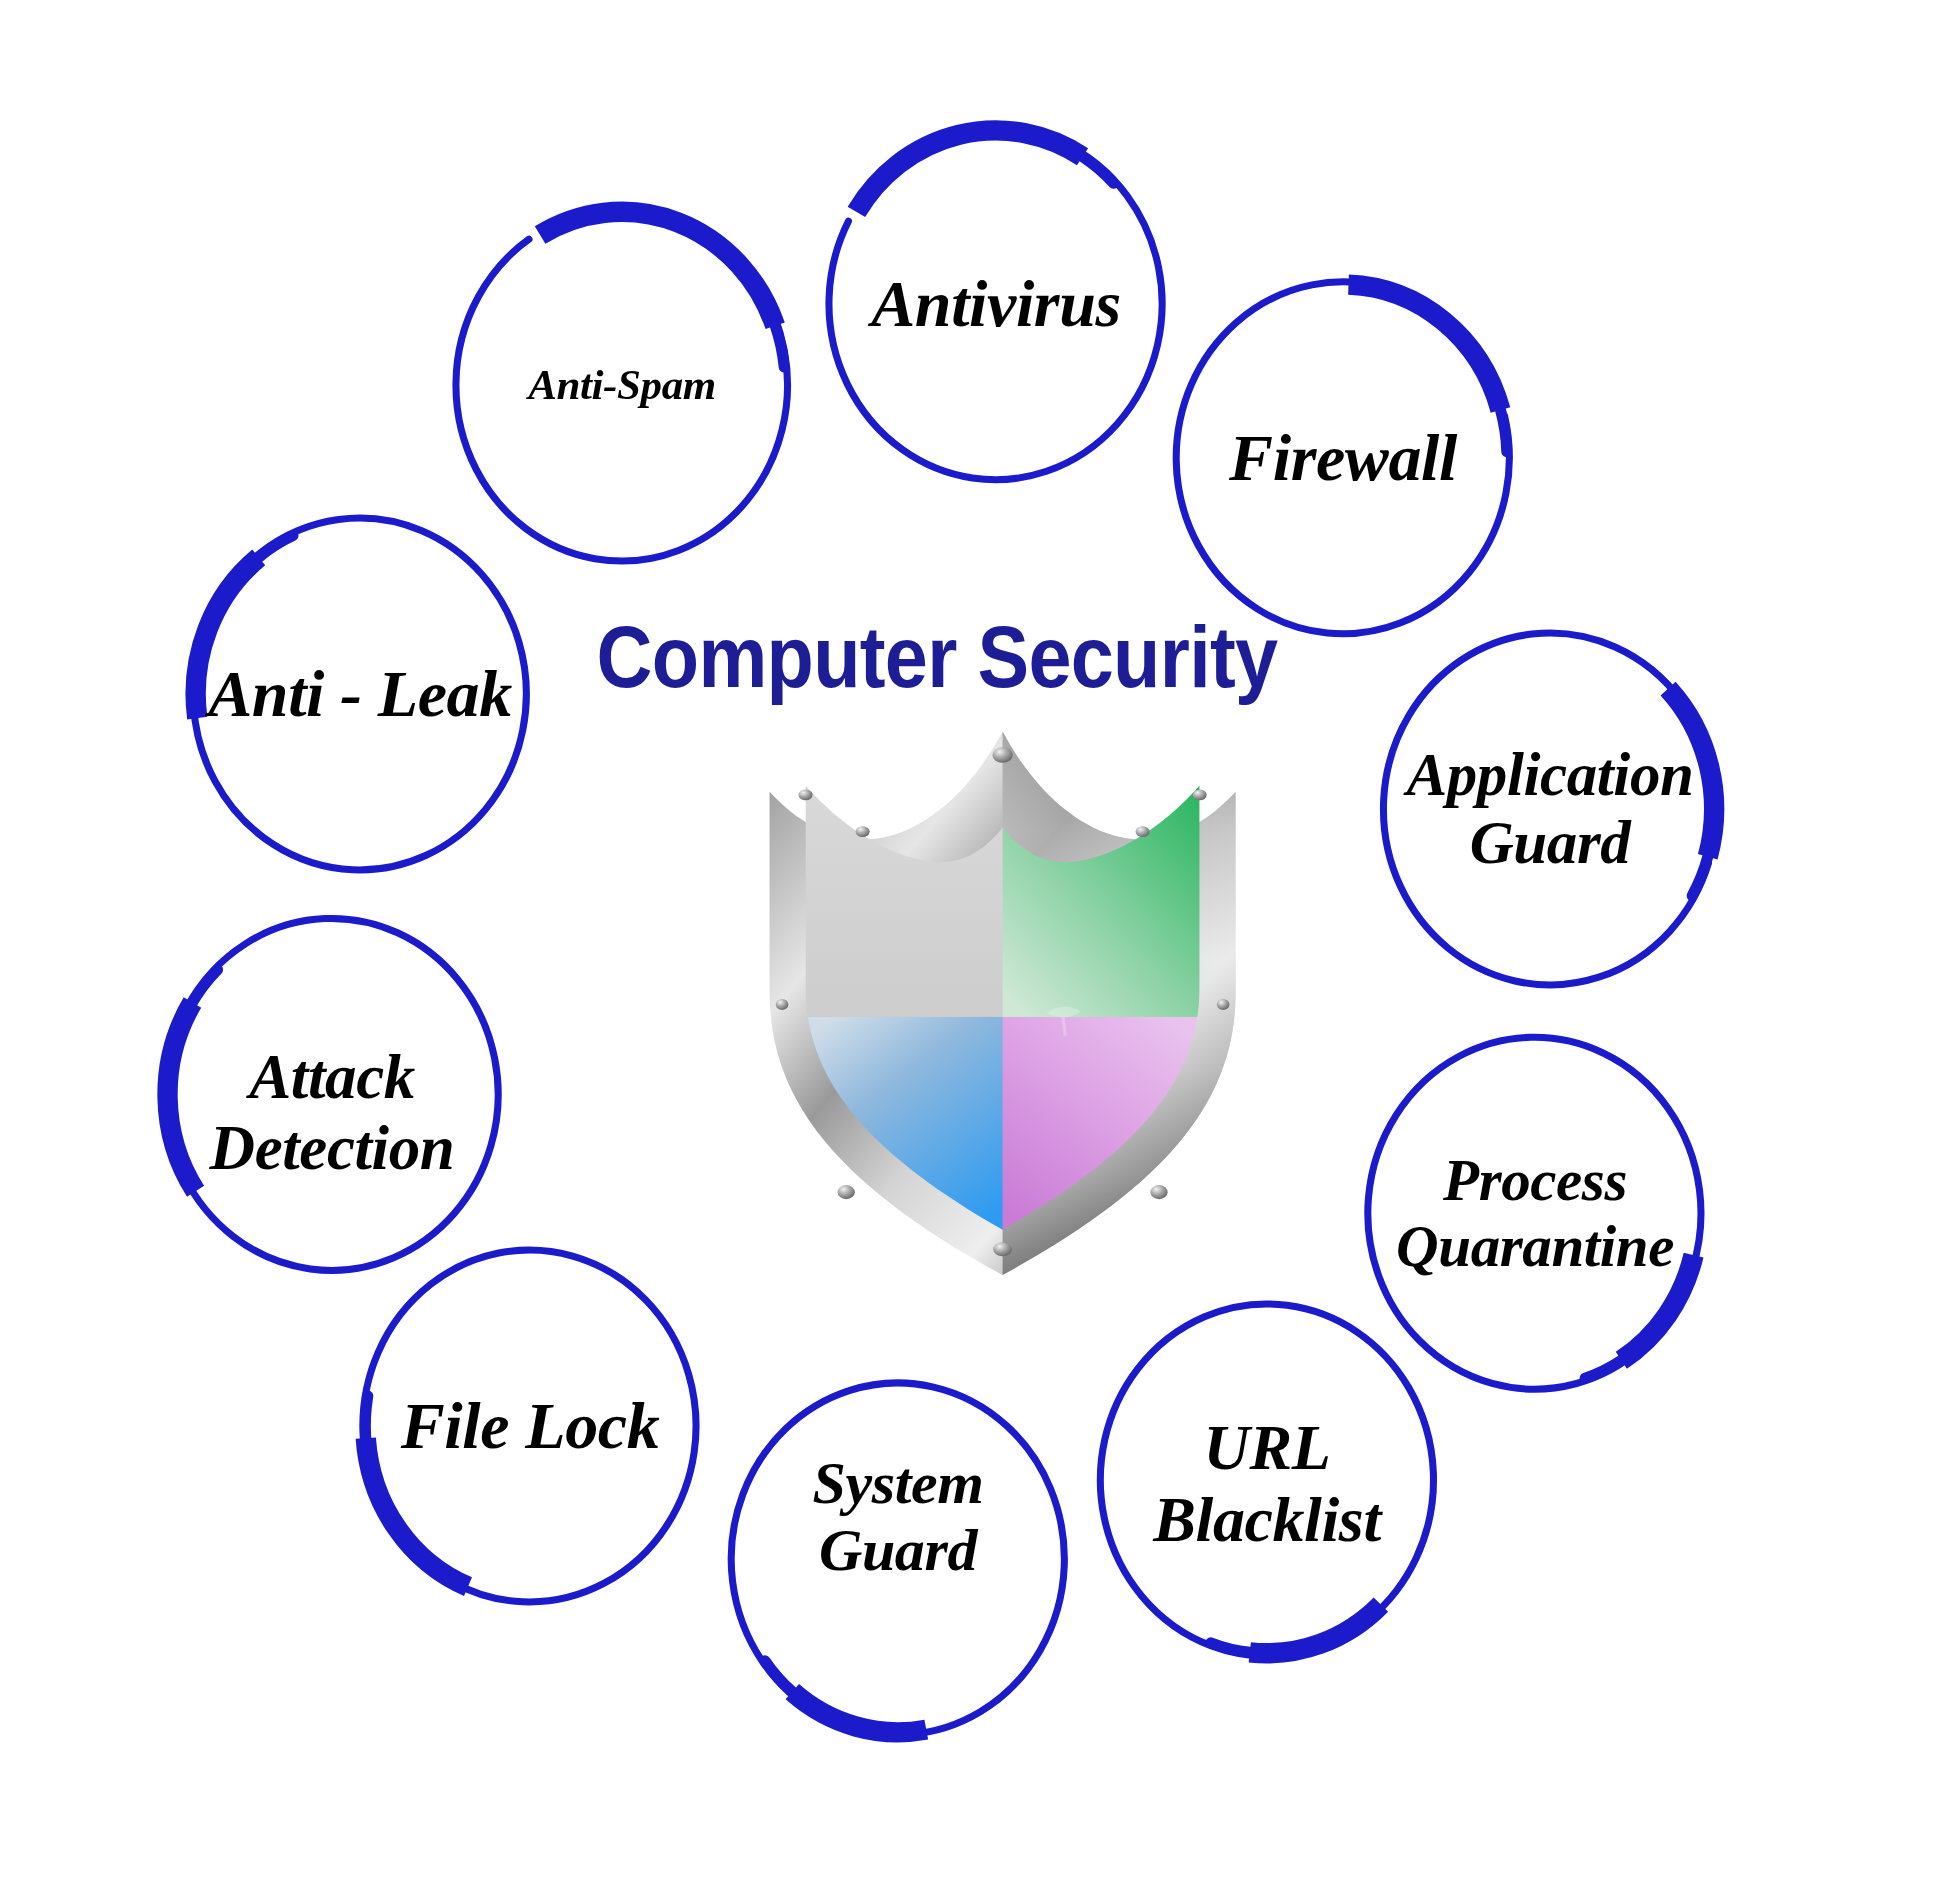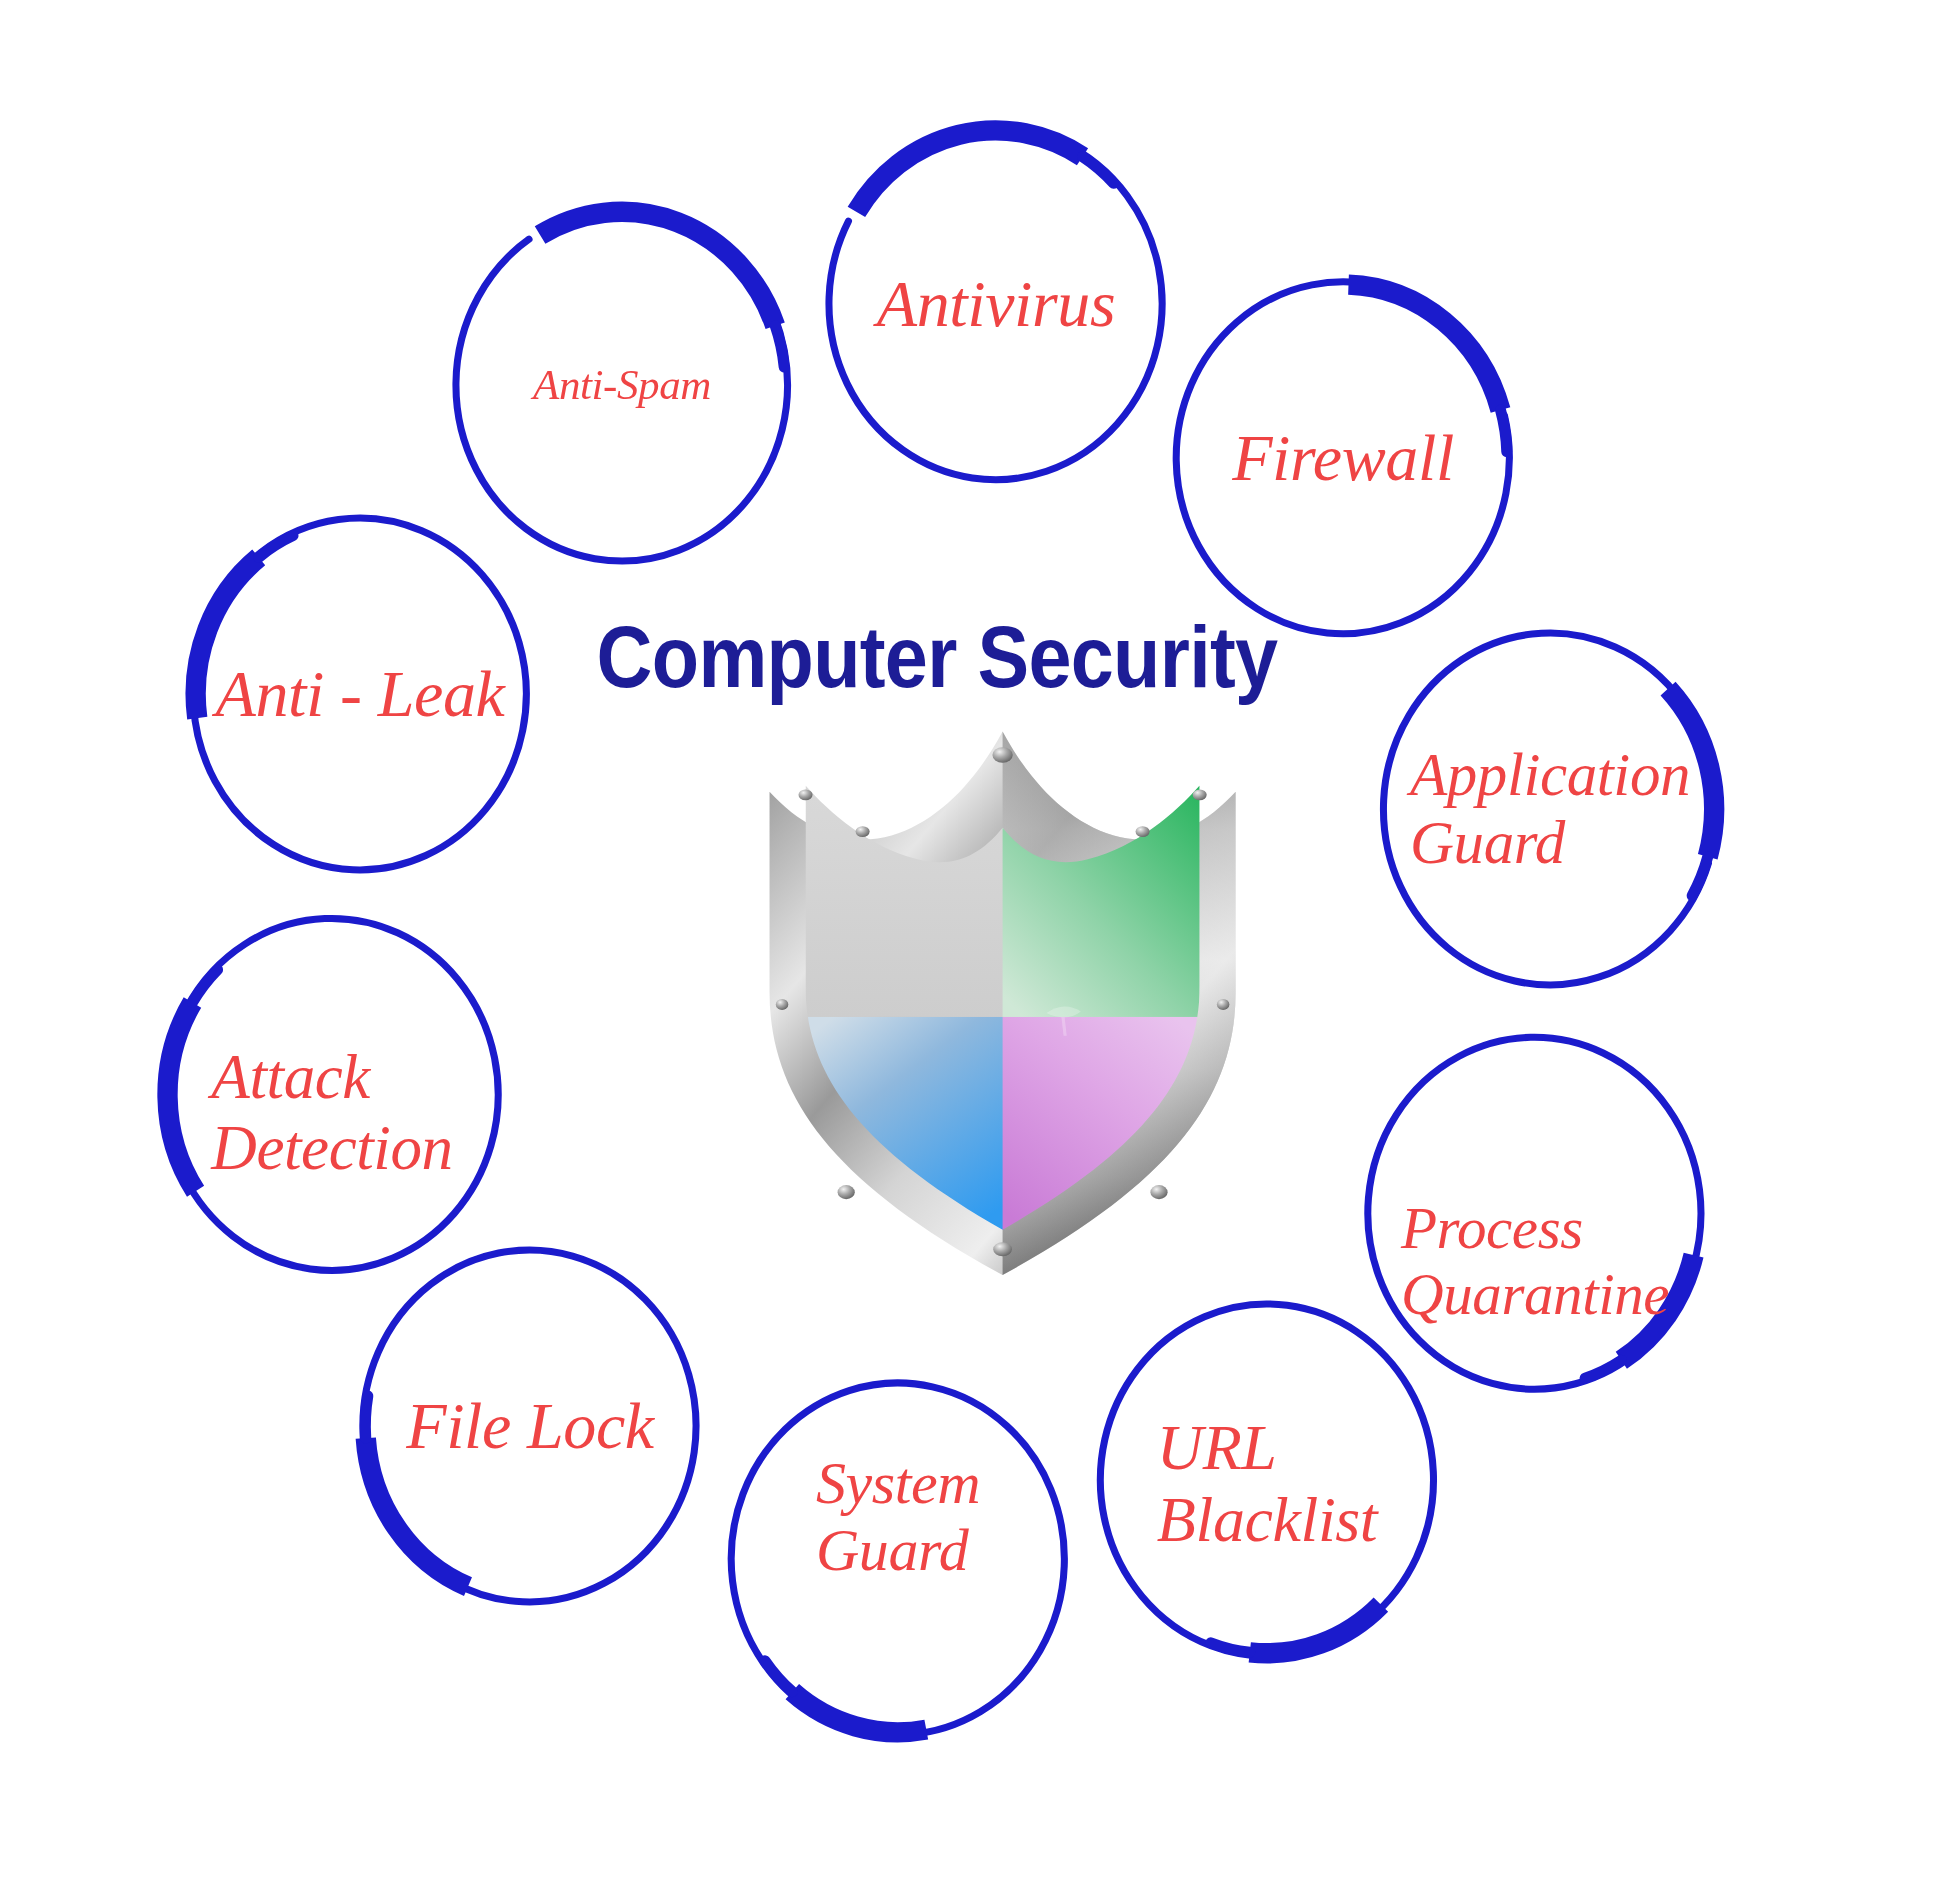--- a/index.html
+++ b/index.html
@@ -21,25 +21,25 @@
   }
   #diagram-svg {
     position: absolute;
     top: 0;
     left: 0;
     width: 1952px;
     height: 1883px;
   }
   .node-label {
     position: absolute;
-    text-align: left;
-    color: #ef4444;
+    text-align: center;
+    color: #000000;
     font-family: "Liberation Serif", serif;
     font-style: italic;
-    font-weight: 400;
+    font-weight: 700;
     line-height: 1.12;
     letter-spacing: -0.4px;
     white-space: nowrap;
     transform: translate(-50%, -50%);
     pointer-events: none;
   }
   .node-label.two-line {
     white-space: normal;
   }
   .node-label .ln {
@@ -226,21 +226,21 @@
       <div class="node-label" style="left: 622px; top: 385px; font-size: 43px;">
         <span class="ln">Anti-Spam</span>
       </div>
       <div class="node-label" style="left: 1343px; top: 458px; font-size: 66px;">
         <span class="ln">Firewall</span>
       </div>
       <div class="node-label two-line" style="left: 1550px; top: 809px; font-size: 61px;">
         <span class="ln">Application</span>
         <span class="ln">Guard</span>
       </div>
-      <div class="node-label two-line" style="left: 1535px; top: 1213px; font-size: 59px; margin-top: 48px;">
+      <div class="node-label two-line" style="left: 1535px; top: 1213px; font-size: 59px;">
         <span class="ln">Process</span>
         <span class="ln">Quarantine</span>
       </div>
       <div class="node-label two-line" style="left: 1267px; top: 1484px; font-size: 64px;">
         <span class="ln">URL</span>
         <span class="ln">Blacklist</span>
       </div>
       <div class="node-label two-line" style="left: 898px; top: 1517px; font-size: 60px;">
         <span class="ln">System</span>
         <span class="ln">Guard</span>

